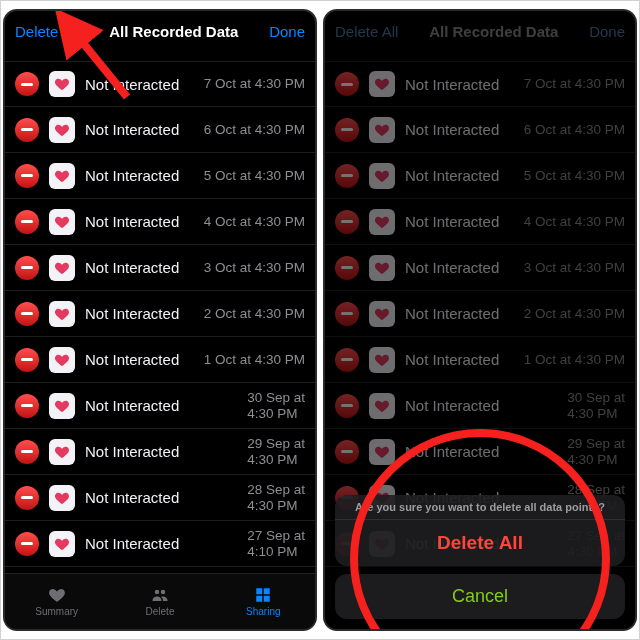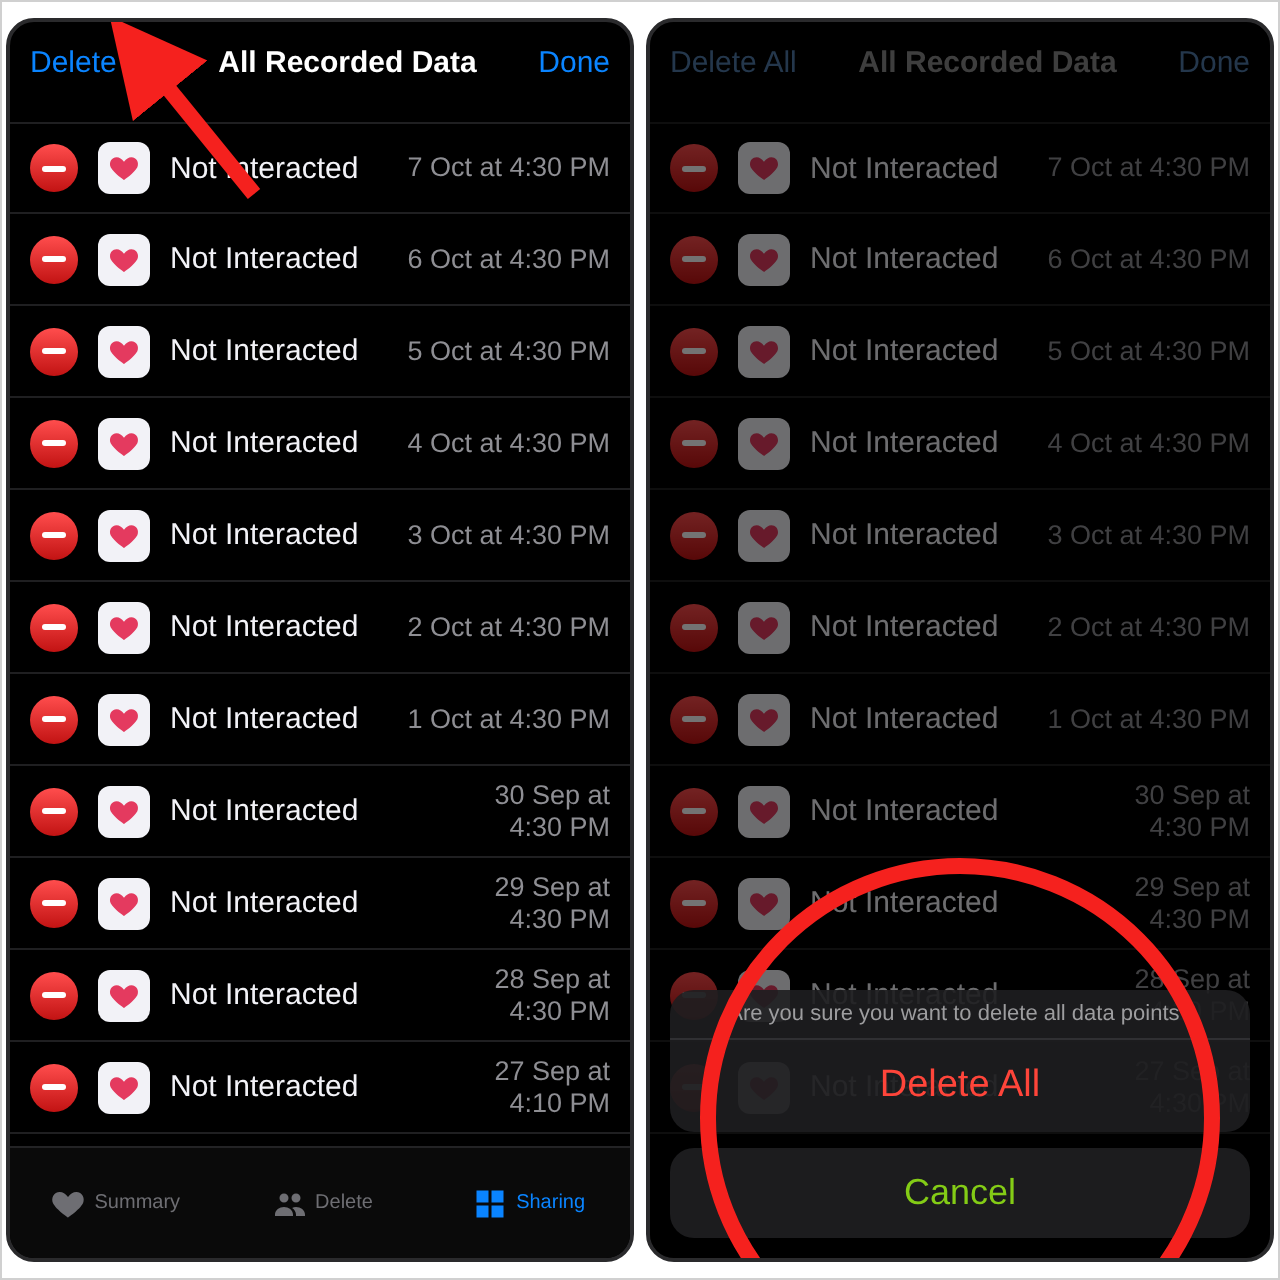--- a/index.html
+++ b/index.html
@@ -100,36 +100,36 @@
     font-size: 15px;
     color: #f2f2f7;
     flex: 0 0 auto;
     margin-right: 8px;
   }
   .row-spacer { flex: 1 1 auto; }
   .row-time {
     font-size: 13.5px;
     line-height: 1.15;
     color: #8e8e93;
-    text-align: right;
+    text-align: left;
     white-space: pre-line;
     flex: 0 0 auto;
   }
   
   .tabbar {
     height: 56px;
     background: #0a0a0a;
     border-top: 1px solid #232325;
     display: flex;
     flex: 0 0 auto;
   }
   .tabbar .tab {
     flex: 1 1 0;
     display: flex;
-    flex-direction: row;
+    flex-direction: column;
     align-items: center;
     justify-content: center;
     gap: 2px;
     font-size: 10px;
     color: #6e6e73;
   }
   .tabbar .tab.active { color: #0a84ff; }
   .tabbar .tab svg { width: 22px; height: 18px; }
   
   .arrow-annot {
@@ -155,20 +155,21 @@
     bottom: 10px;
     display: flex;
     flex-direction: column;
     gap: 8px;
     z-index: 2;
   }
   .sheet-group {
     border-radius: 12px;
     overflow: hidden;
     background: rgba(30,30,32,0.9);
+    font-weight: bold;
   }
   .sheet-line {
     text-align: center;
     padding: 6px 10px;
     color: #9d9d9f;
     font-size: 11px;
     border-bottom: 1px solid #303033;
   }
   .sheet-btn {
     text-align: center;

